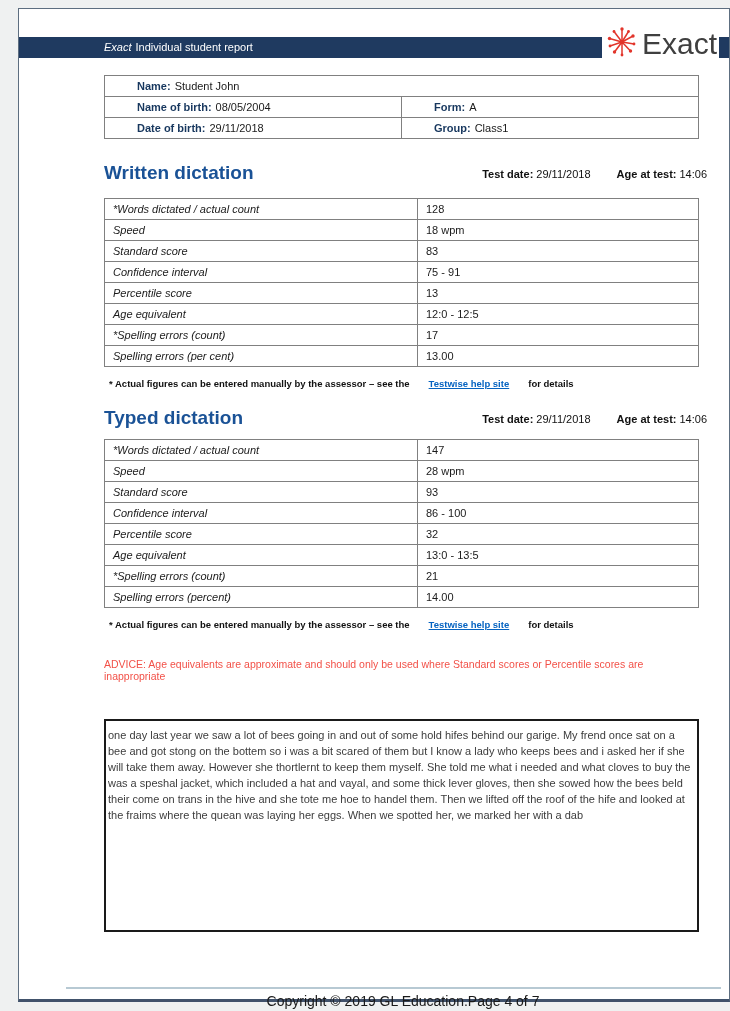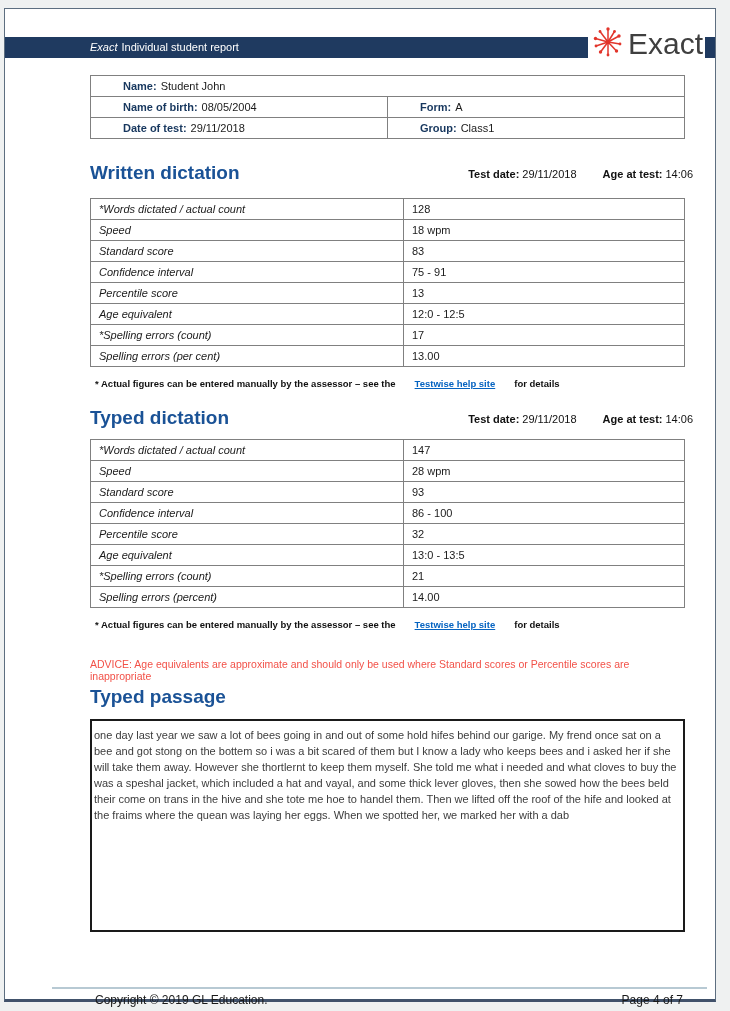--- a/index.html
+++ b/index.html
@@ -4,21 +4,21 @@
 <style>
   html, body { margin: 0; padding: 0; }
   body {
     width: 730px; height: 1011px;
     background: #eff1f1;
     font-family: "Liberation Sans", sans-serif;
     position: relative;
     overflow: hidden;
   }
   .page {
-    position: absolute; left: 4px; top: 8px;
+    position: absolute; left: 18px; top: 8px;
     width: 712px; height: 994px;
     background: #ffffff;
     border: 1px solid #5d6e80;
     border-bottom: 3px solid #41526b;
     box-sizing: border-box;
   }
   
   .header-bar {
     position: absolute; left: 0; top: 28px;
     width: 583px; height: 21px;
@@ -85,22 +85,22 @@
     padding: 6px 2px;
     font-size: 11px; line-height: 16px; color: #3c3c3c;
   }
   
   .footer-divider {
     position: absolute; left: 47px; right: 8px; top: 978px;
     border-top: 2px solid #b7c9d3; height: 0;
   }
   .footer-row {
     position: absolute; left: 90px; right: 32px; top: 984px;
-    font-size: 12px; color: #1a1a1a;
-    display: flex; justify-content: space-between;
+    font-size: 14px; color: #1a1a1a;
+    display: flex; justify-content: center;
   }
 </style>
 </head>
 <body>
 
 <div class="page">
 
   <div class="header-bar">
     <div class="bar-title"><span class="product">Exact</span><span class="rest">Individual student report</span></div>
   </div>
@@ -139,21 +139,21 @@
   <table class="grid info-table">
     <tbody>
         <tr>
       <td colspan="2"><span class="label-b">Name:</span><span class="v">Student John</span></td>
     </tr>
     <tr>
       <td style="width:300px"><span class="label-b">Name of birth:</span><span class="v">08/05/2004</span></td>
       <td><span class="label-b">Form:</span><span class="v">A</span></td>
     </tr>
     <tr>
-      <td><span class="label-b">Date of test:</span><span class="v">29/11/2018</span></td>
+      <td><span class="label-b">Date of birth:</span><span class="v">29/11/2018</span></td>
       <td><span class="label-b">Group:</span><span class="v">Class1</span></td>
     </tr>
   </tbody>
     </table>
 
   <div class="section-head" style="top:152px">
     <h2 class="section-title">Written dictation</h2>
     <div class="section-meta"><span class="meta-label">Test date:</span><span class="meta-val">29/11/2018</span><span class="meta-label meta-gap">Age at test:</span><span class="meta-val">14:06</span></div>
   </div>
   <table class="grid dict-table" style="top:189px">
@@ -231,23 +231,20 @@
     <tr>
           <td>Spelling errors (percent)</td>
           <td>14.00</td>
         </tr>
   </tbody>
     </table>
   <div class="footnote" style="top:610px"><span>* Actual figures can be entered manually by the assessor – see the</span><a class="fn-link" href="#">Testwise help site</a><span>for details</span></div>
 
   <div class="advice" style="top:649px">ADVICE: Age equivalents are approximate and should only be used where Standard scores or Percentile scores are inappropriate</div>
 
-  <div class="section-head" style="top:676px">
-    <h2 class="section-title">Typed passage</h2>
-  </div>
   <div class="passage-box">
     <span>one day last year we saw a lot of bees going in and out of some hold hifes behind our garige. My frend once sat on a bee and got stong on the bottem so i was a bit scared of them but I know a lady who keeps bees and i asked her if she will take them away. However she thortlernt to keep them myself. She told me what i needed and what cloves to buy the was a speshal jacket, which included a hat and vayal, and some thick lever gloves, then she sowed how the bees beld their come on trans in the hive and she tote me hoe to handel them. Then we lifted off the roof of the hife and looked at the fraims where the quean was laying her eggs. When we spotted her, we marked her with a dab</span>
   </div>
 
   <div class="footer-divider"></div>
   <div class="footer-row">
     <span>Copyright © 2019 GL Education.</span>
     <span>Page 4 of 7</span>
   </div>
 

